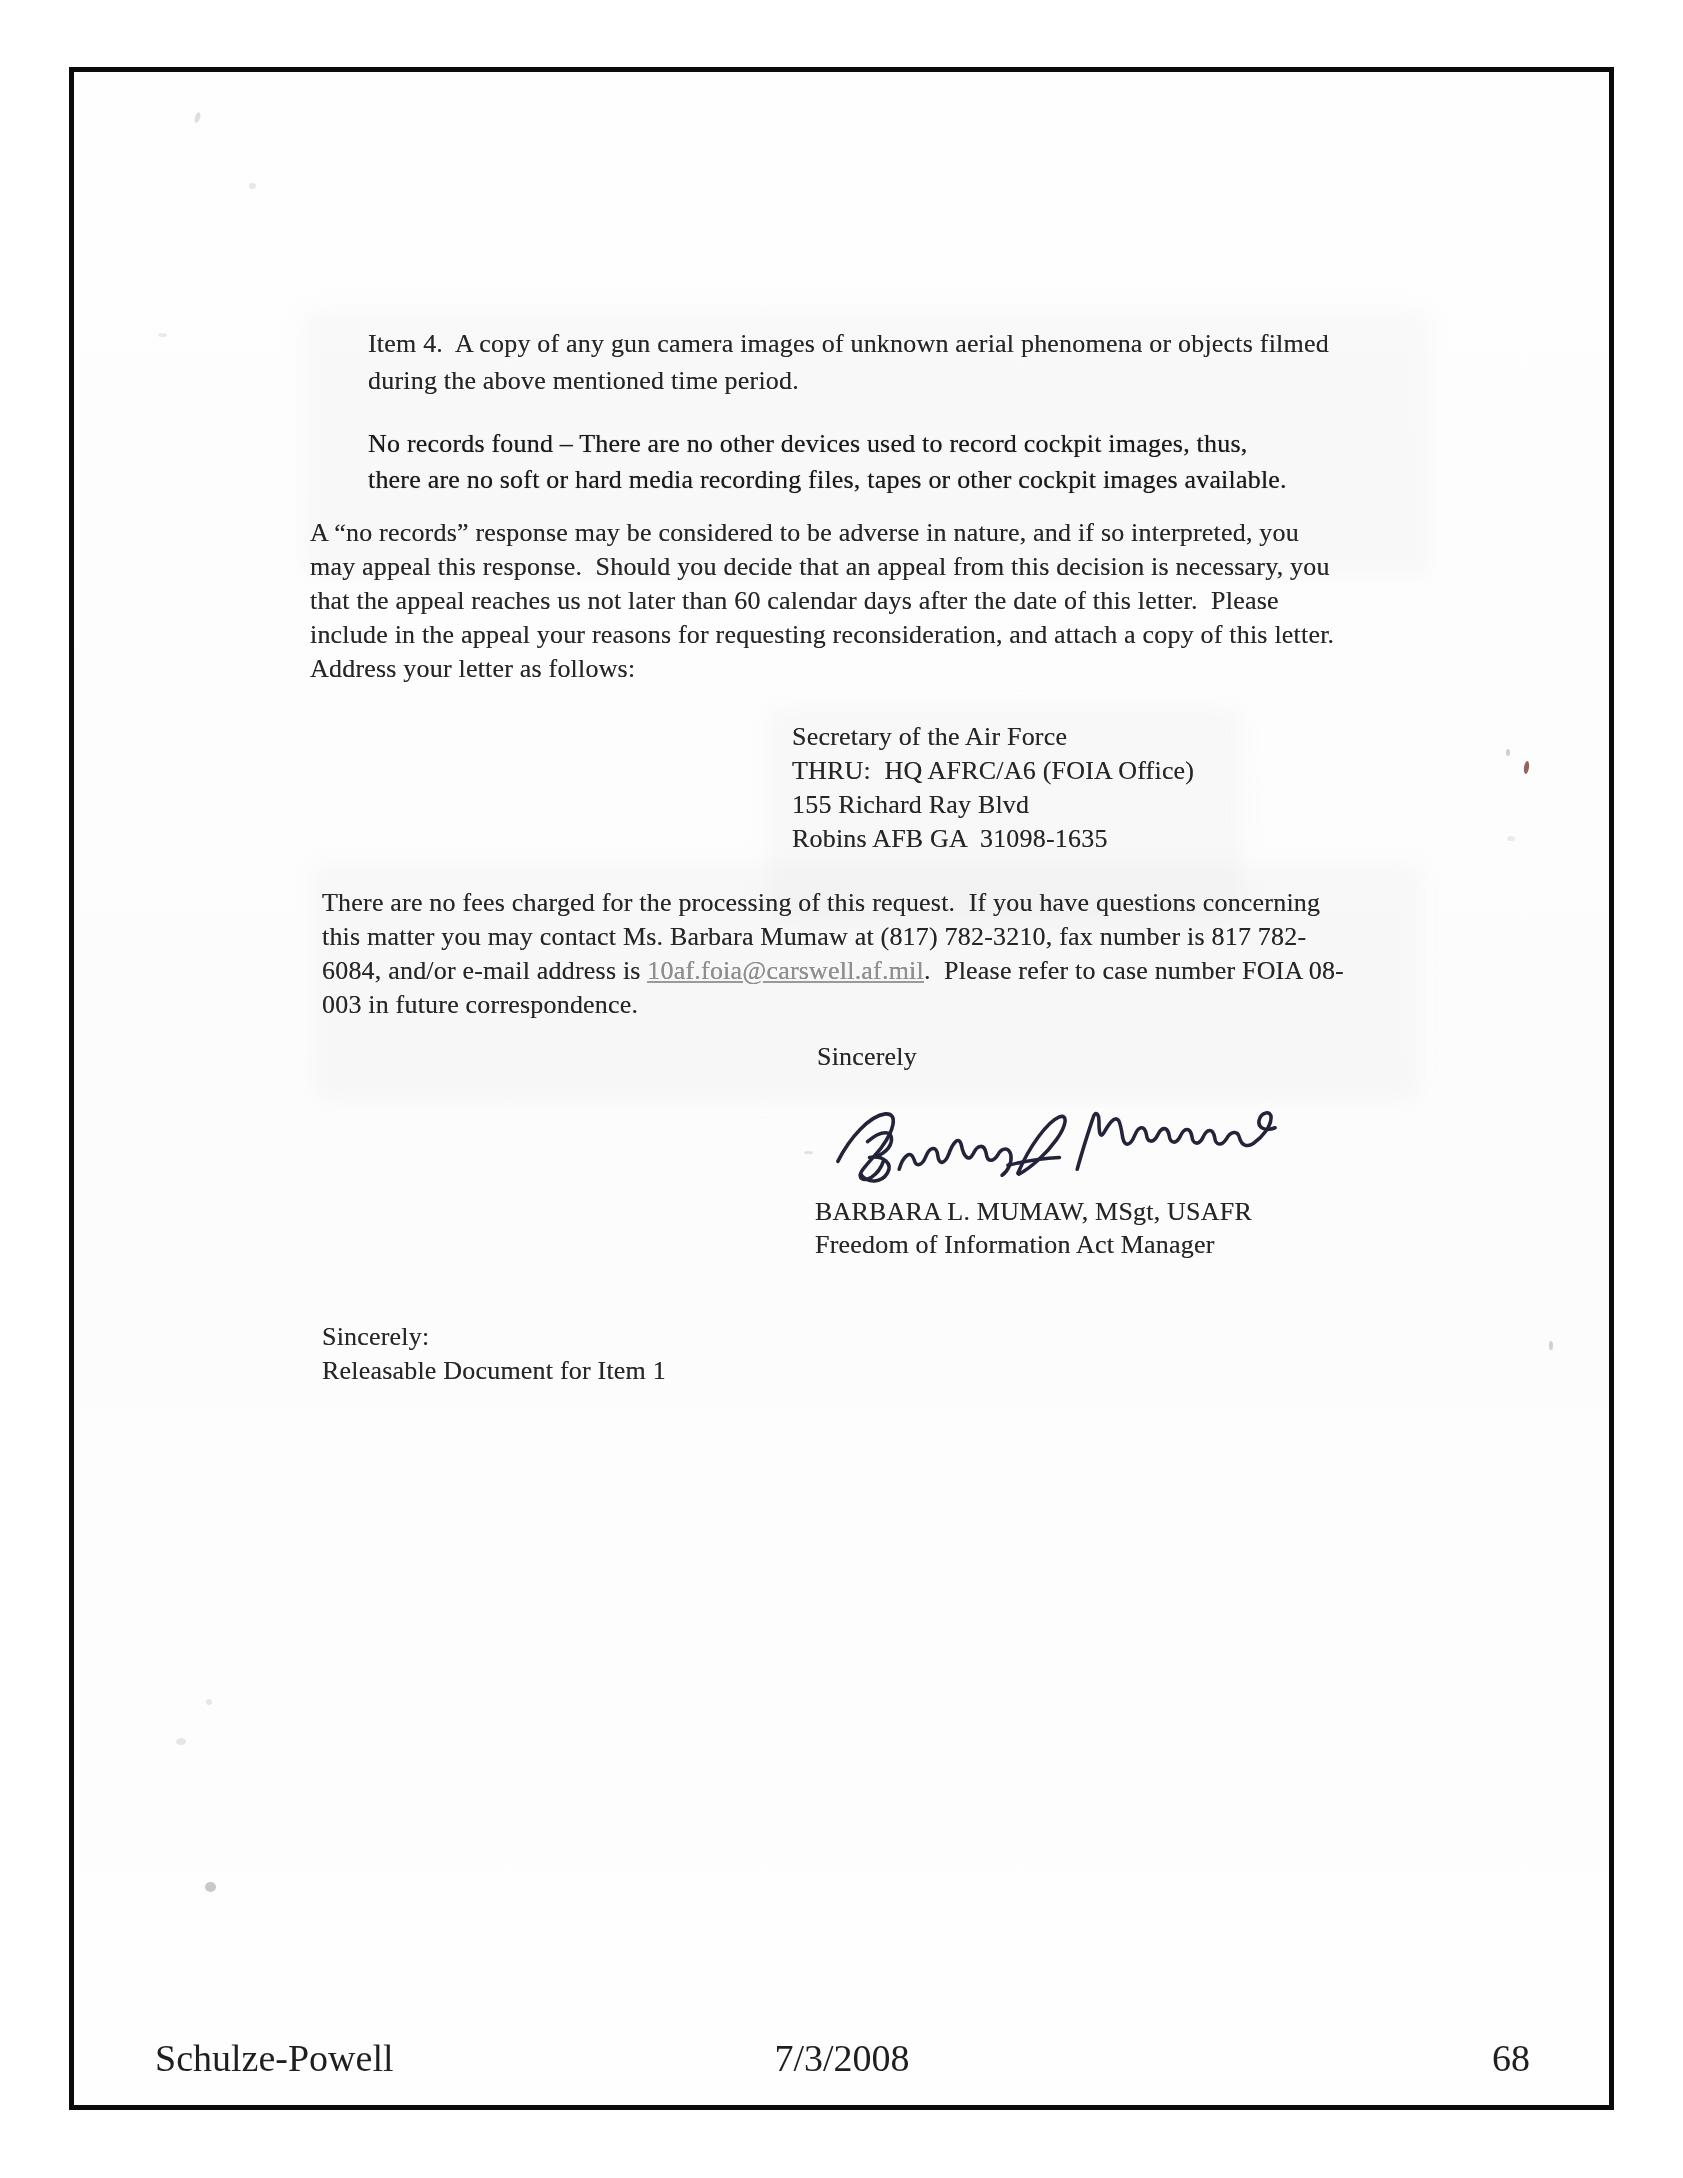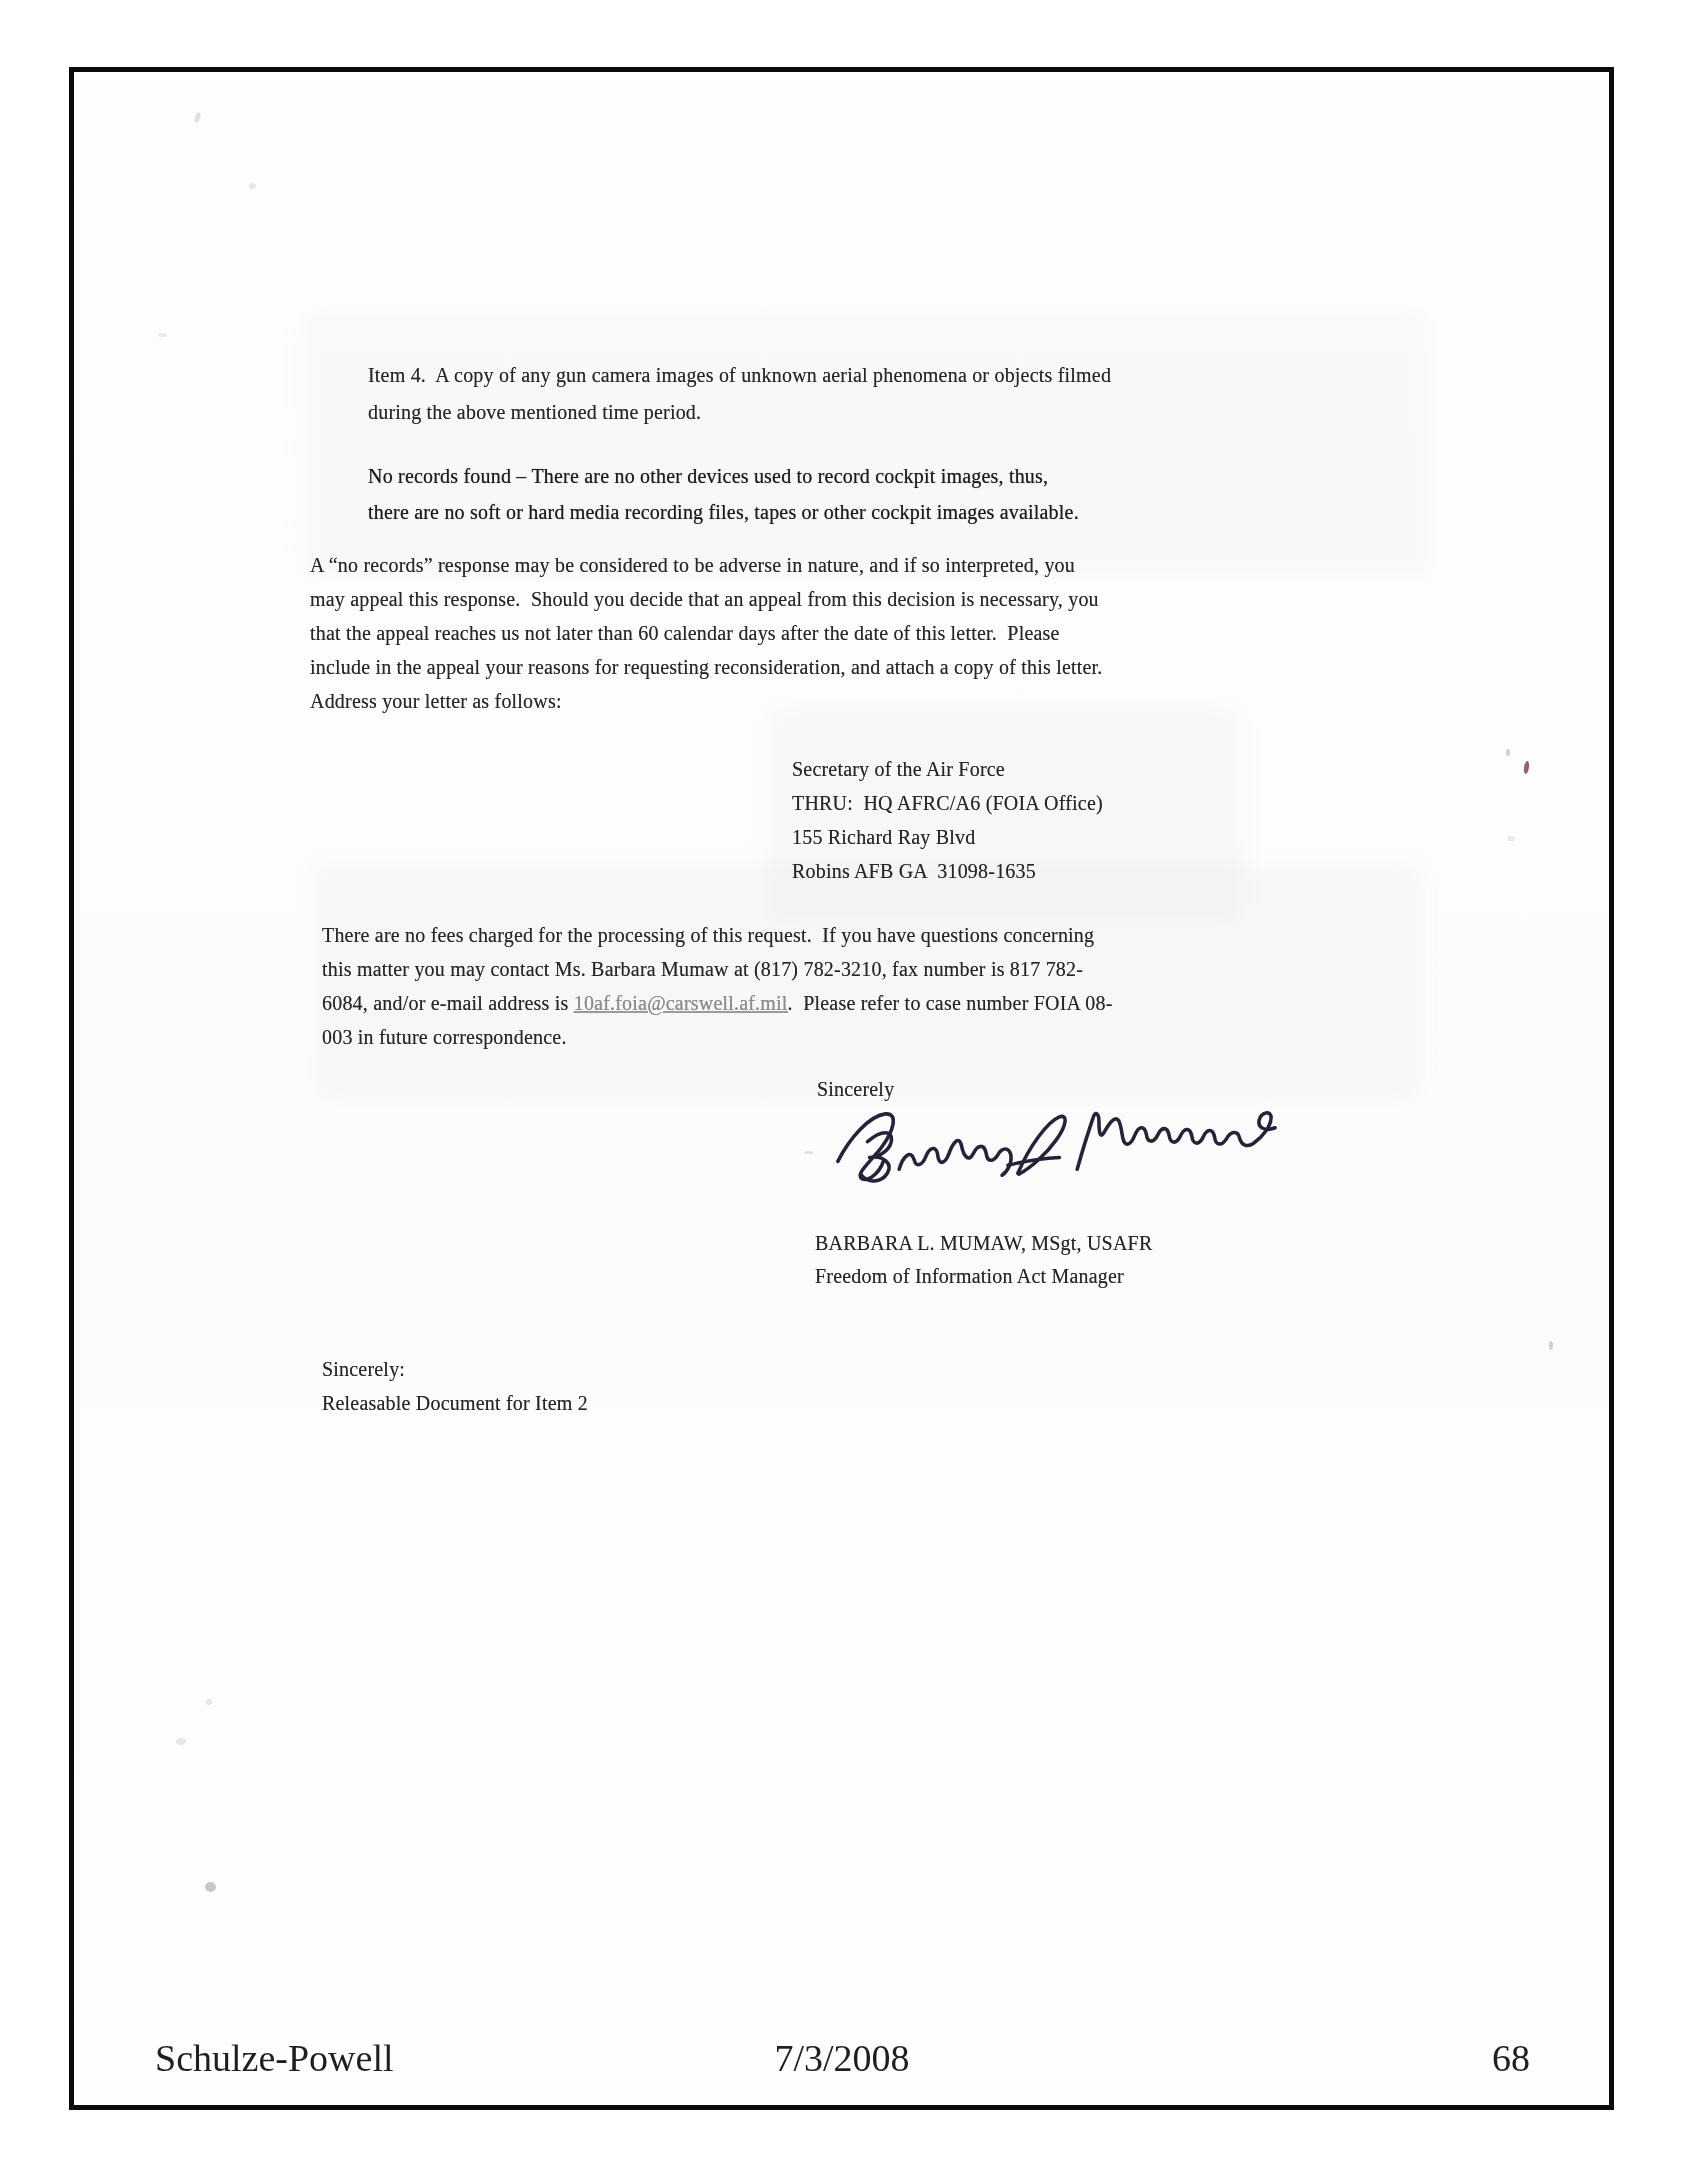--- a/index.html
+++ b/index.html
@@ -20,25 +20,24 @@
     left: 69px;
     top: 67px;
     width: 1545px;
     height: 2043px;
     border: 5px solid #0b0b0b;
     box-sizing: border-box;
     background: linear-gradient(180deg, #fefefe 0%, #fcfcfc 55%, #fefefe 100%);
   }
   .block {
     position: absolute;
-    font-size: 20px;
+    font-size: 26px;
     line-height: 34px;
     letter-spacing: 0.2px;
     text-shadow: 0 0 0.6px rgba(40,40,40,0.55);
-    margin-top: 32px;
   }
   .line { white-space: pre; }
   .indent-para { line-height: 37px; }
   .bold-para {
     font-weight: normal;
     line-height: 36px;
     color: #1a1a1a;
     text-shadow: 0 0 0.8px rgba(0,0,0,0.6);
   }
   .address-block { line-height: 34px; }
@@ -137,21 +136,21 @@
     </g>
   </svg>
 
   <div class="block closing-block" style="left:741px; top:1123px;">
     <div class="line">BARBARA L. MUMAW, MSgt, USAFR</div>
     <div class="line">Freedom of Information Act Manager</div>
   </div>
 
   <div class="block" style="left:248px; top:1248px; line-height:34px;">
     <div class="line">Sincerely:</div>
-    <div class="line">Releasable Document for Item 2</div>
+    <div class="line">Releasable Document for Item 1</div>
   </div>
 
   <div class="footer-row">
     <span class="footer-center">7/3/2008</span>
     <span class="footer-left">Schulze-Powell</span>
     <span class="footer-right">68</span>
   </div>
 
   <div class="artifact" style="left:121px; top:40px;  width:5px;  height:11px; transform:rotate(18deg);"></div>
   <div class="artifact" style="left:175px; top:111px; width:7px;  height:6px;  background:rgba(110,110,110,0.16);"></div>

